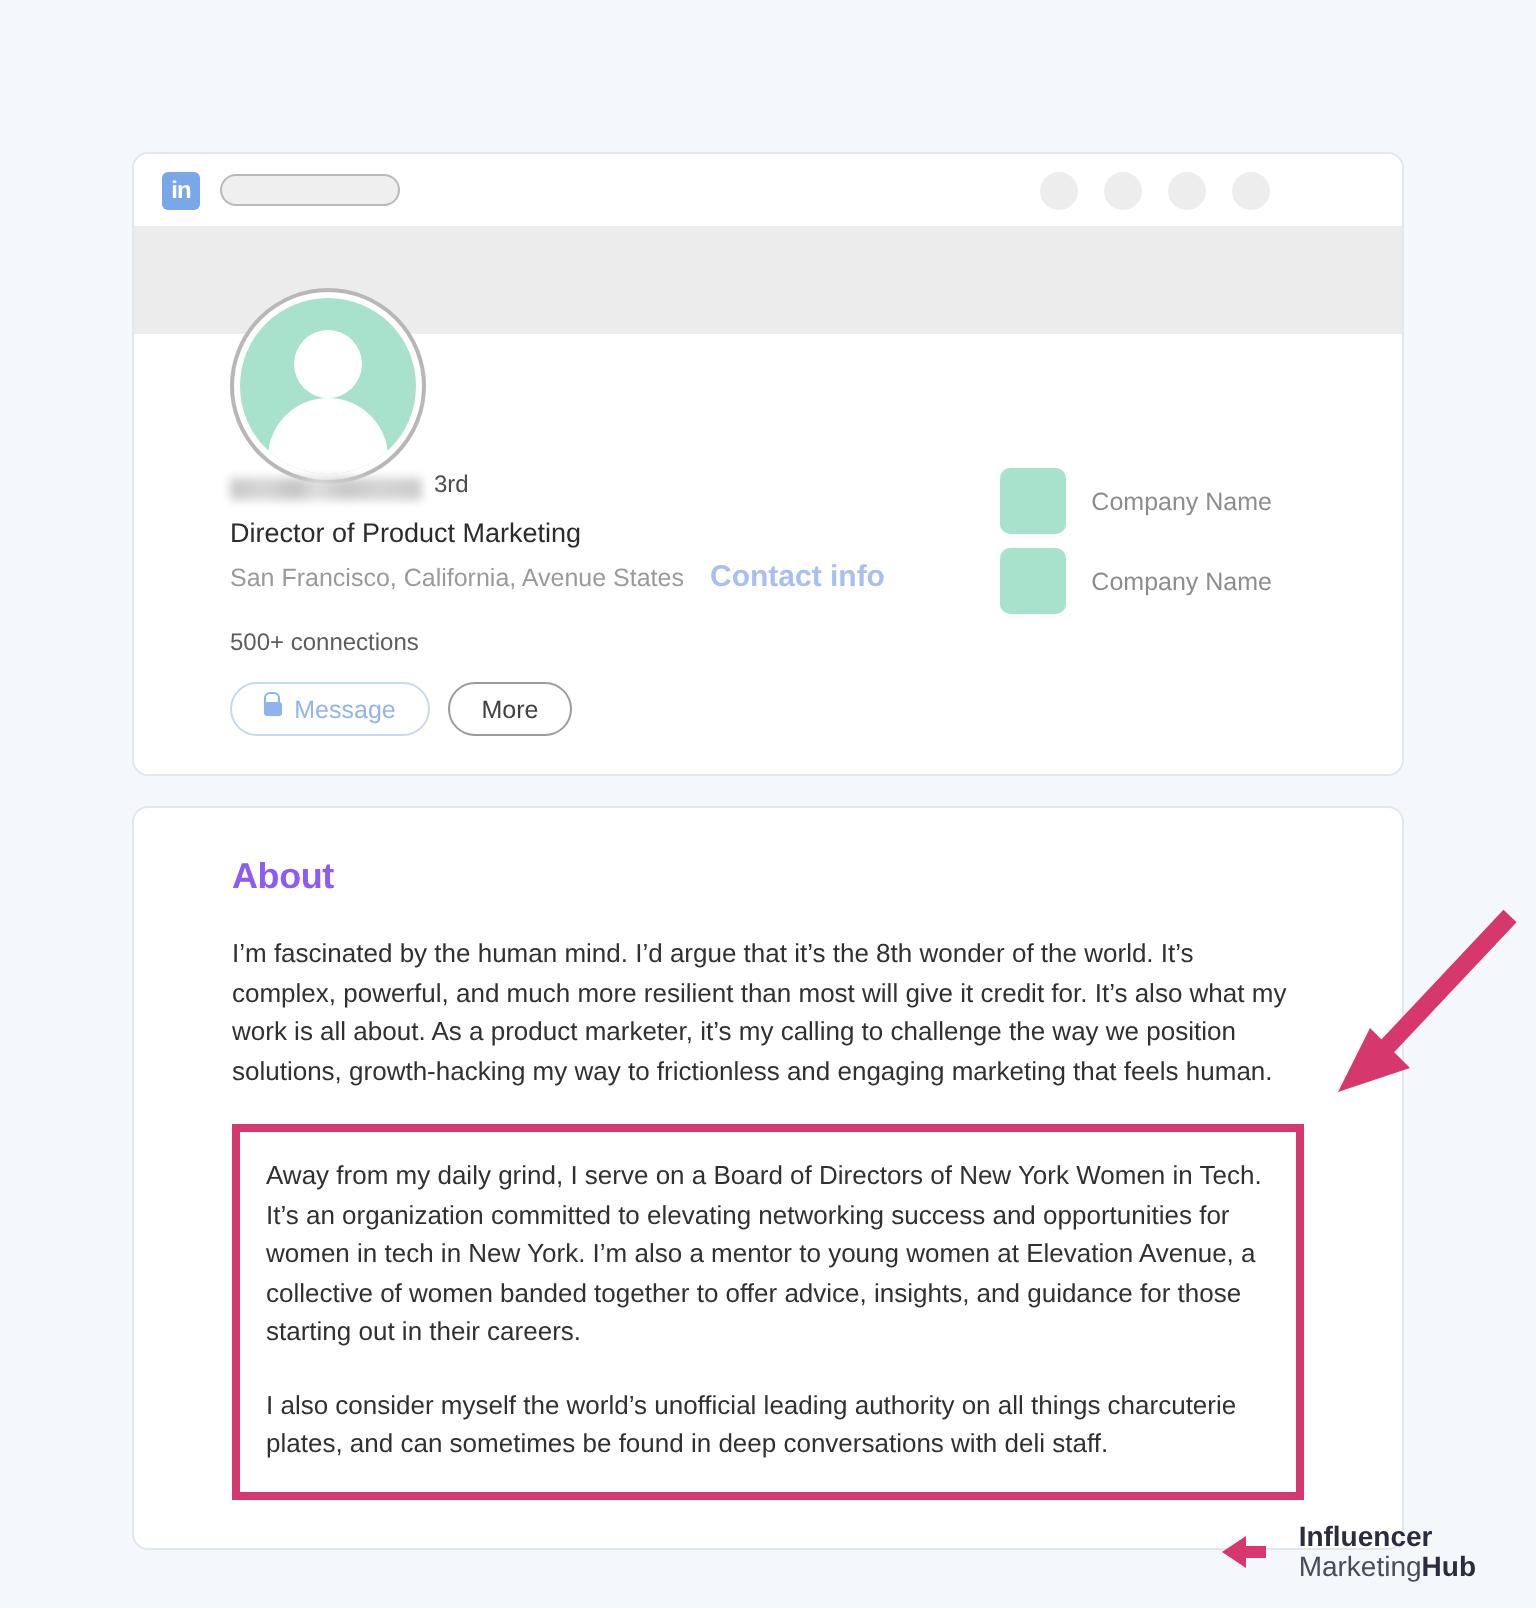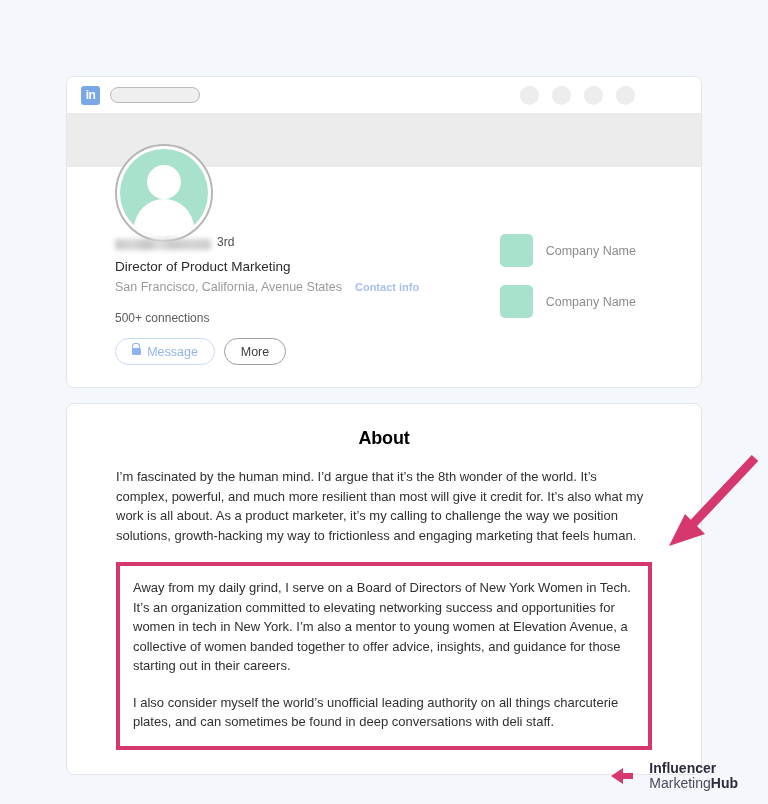--- a/index.html
+++ b/index.html
@@ -157,21 +157,21 @@
     margin-top: 6px;
     display: flex;
     align-items: baseline;
     gap: 13px;
   }
   .location {
     font-size: 12.5px;
     color: #9a9a9a;
   }
   .contact-info {
-    font-size: 11px;
+    font-size: 15px;
     color: #a8bff0;
     font-weight: bold;
     cursor: pointer;
     text-align: center;
   }
 
   .connections {
     margin-top: 17px;
     font-size: 12px;
     color: #5d5d5d;
@@ -220,21 +220,21 @@
     left: 0px; top: -5px;
   }
 
   
   .companies {
     position: absolute;
     right: 65px;
     top: 157px;
     display: flex;
     flex-direction: column;
-    gap: 18px;
+    gap: 7px;
   }
   .company-row {
     display: flex;
     align-items: center;
     gap: 13px;
   }
   .company-logo {
     width: 33px; height: 33px;
     background: #a8e2cd;
     border-radius: 5px;
@@ -250,23 +250,22 @@
     left: 66px;
     top: 370px;
     width: 636px;
     height: 372px;
     padding: 24px 49px 0 49px;
   }
 
   .about-title {
     font-size: 18px;
     font-weight: bold;
-    color: #000000;
+    color: #8b5cf6;
     letter-spacing: -0.2px;
-    text-align: center;
   }
 
   .about-para {
     margin-top: 18px;
     font-size: 13px;
     line-height: 19.5px;
     color: #303030;
   }
 
   

